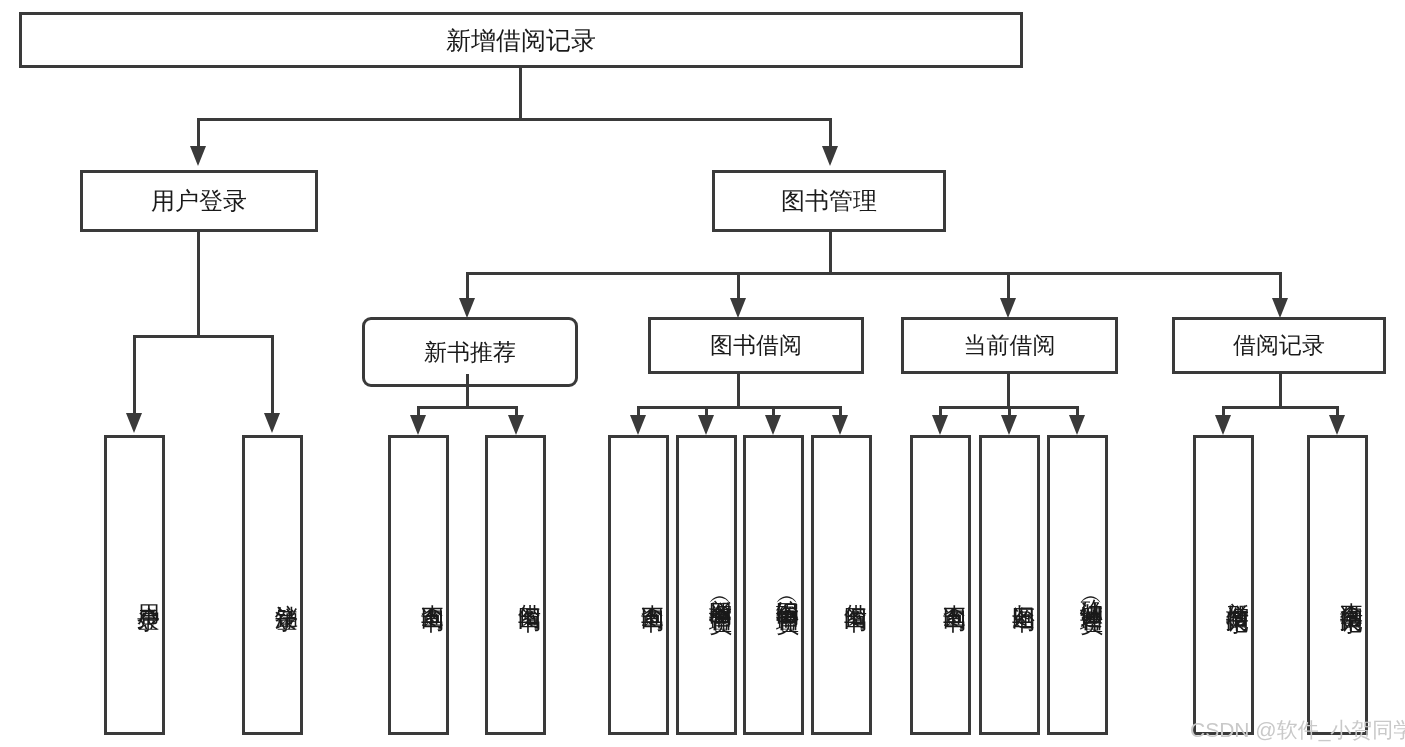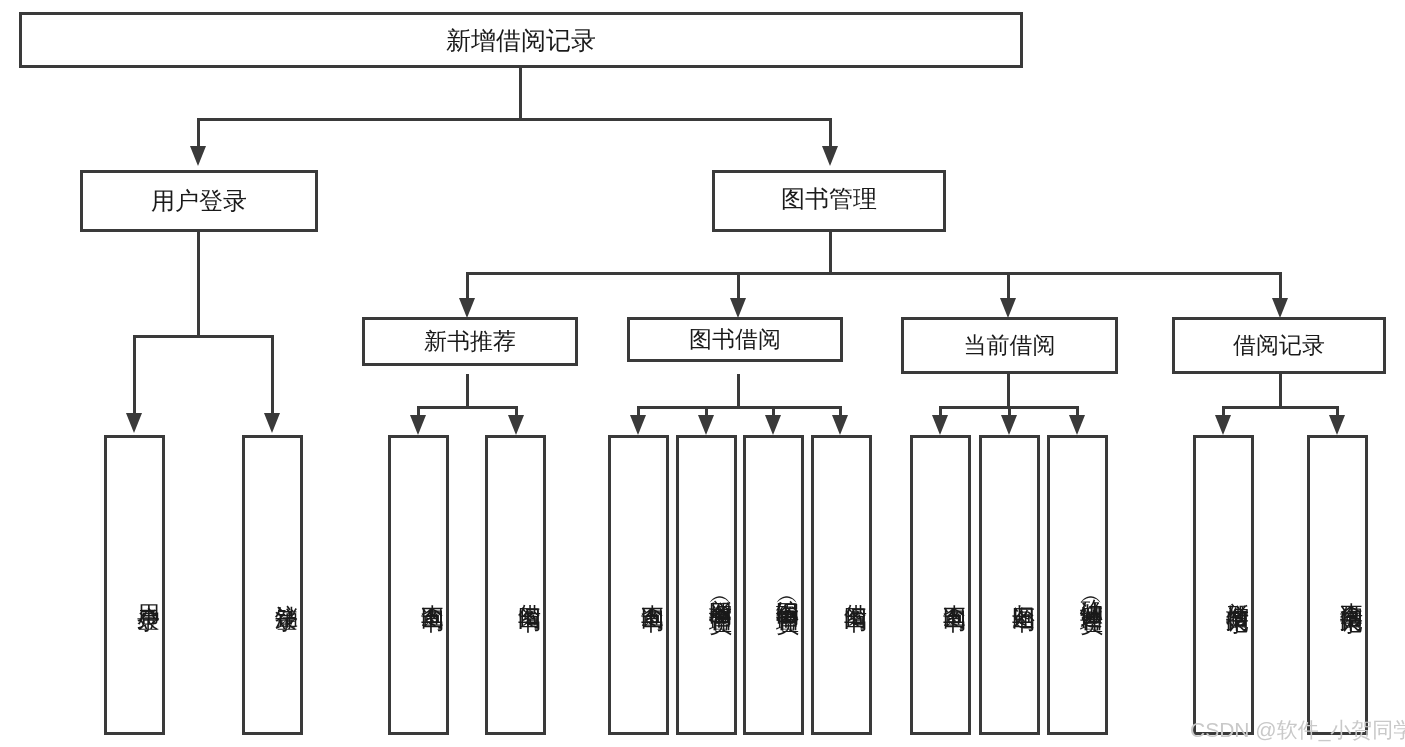--- a/index.html
+++ b/index.html
@@ -80,21 +80,21 @@
   <div class="edge v" style="left:519px; top:68px; height:52px;"></div>
   <div class="edge h" style="left:197px; top:118px; width:634px;"></div>
   <div class="edge v" style="left:197px; top:118px; height:30px;"></div>
   <div class="arrow" style="left:190px; top:146px;"></div>
   <div class="edge v" style="left:829px; top:118px; height:30px;"></div>
   <div class="arrow" style="left:822px; top:146px;"></div>
 
   <div class="node level2" style="left:80px; top:170px; width:238px; height:62px;">
     <span>用户登录</span>
   </div>
-  <div class="node level2" style="left:712px; top:170px; width:234px; height:62px;font-family:Liberation Mono, monospace;">
+  <div class="node level2" style="left:712px; top:170px; width:234px; height:62px;">
     <span>图书管理</span>
   </div>
 
   <div class="edge v" style="left:197px; top:232px; height:105px;"></div>
   <div class="edge h" style="left:133px; top:335px; width:141px;"></div>
   <div class="edge v" style="left:133px; top:335px; height:80px;"></div>
   <div class="arrow" style="left:126px; top:413px;"></div>
   <div class="edge v" style="left:271px; top:335px; height:80px;"></div>
   <div class="arrow" style="left:264px; top:413px;"></div>
 
@@ -102,24 +102,24 @@
   <div class="edge h" style="left:466px; top:272px; width:813px;"></div>
   <div class="edge v" style="left:466px; top:272px; height:28px;"></div>
   <div class="arrow" style="left:459px; top:298px;"></div>
   <div class="edge v" style="left:737px; top:272px; height:28px;"></div>
   <div class="arrow" style="left:730px; top:298px;"></div>
   <div class="edge v" style="left:1007px; top:272px; height:28px;"></div>
   <div class="arrow" style="left:1000px; top:298px;"></div>
   <div class="edge v" style="left:1279px; top:272px; height:28px;"></div>
   <div class="arrow" style="left:1272px; top:298px;"></div>
 
-  <div class="node level3" style="left:362px; top:317px; width:216px; height:49px;">
+  <div class="node level3" style="left:362px; top:317px; width:216px; height:70px;border-radius:9px;">
     <span>新书推荐</span>
   </div>
-  <div class="node level3" style="left:627px; top:317px; width:216px; height:45px;">
+  <div class="node level3" style="left:648px; top:317px; width:216px; height:57px;">
     <span>图书借阅</span>
   </div>
   <div class="node level3" style="left:901px; top:317px; width:217px; height:57px;">
     <span>当前借阅</span>
   </div>
   <div class="node level3" style="left:1172px; top:317px; width:214px; height:57px;">
     <span>借阅记录</span>
   </div>
 
   <div class="edge v" style="left:466px; top:374px; height:34px;"></div>

